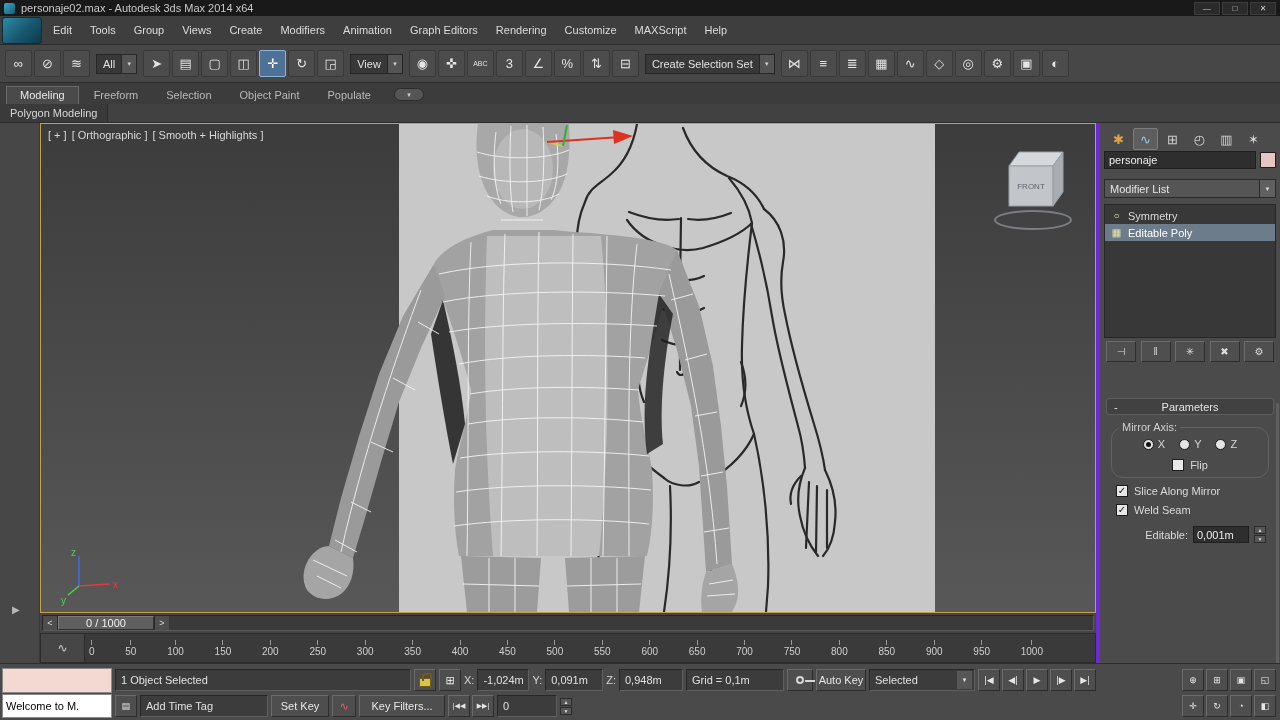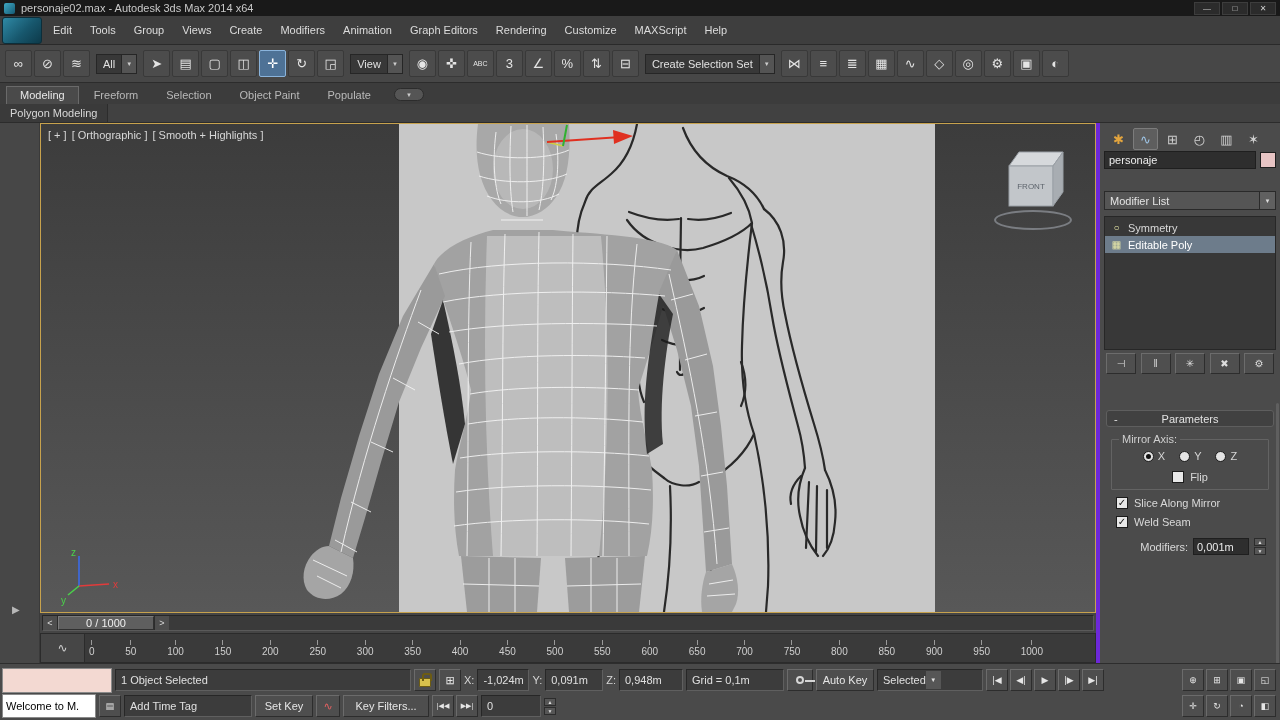--- a/index.html
+++ b/index.html
@@ -48,32 +48,32 @@
   #vp-label span{cursor:default}
 
   
   #cmdpanel{left:1100px;top:123px;width:180px;height:540px;background:#4b4b4b;padding:4px 4px 0 4px}
   #command-panel-tabs{display:flex;align-items:center;gap:2px;height:24px;padding:0 2px}
   .cp-tab{width:25px;height:22px;display:flex;align-items:center;justify-content:center;font-size:13px;color:#cfcfcf;border:1px solid transparent;border-radius:2px}
   .cp-tab.active{background:#5e5e5e;border-color:#7c7c7c}
   #name-row{display:flex;align-items:center;gap:4px;margin-top:0}
   #object-name-field{flex:1;height:18px;background:#2e2e2e;border:1px solid #1f1f1f;color:#ececec;display:flex;align-items:center;padding:0 4px}
   #object-color-swatch{width:16px;height:16px;background:#e8c5c5;border:1px solid #1f1f1f}
-  .combo{height:19px;background:#555;border:1px solid #2a2a2a;display:flex;align-items:center;color:#e4e4e4;margin-top:22px}
+  .combo{height:19px;background:#555;border:1px solid #2a2a2a;display:flex;align-items:center;color:#e4e4e4;margin-top:10px}
   .combo .combo-text{flex:1;padding:0 5px;white-space:nowrap;overflow:hidden}
   .combo .combo-arrow{width:16px;height:17px;background:#606060;border-left:1px solid #2a2a2a;display:flex;align-items:center;justify-content:center;font-size:6px;color:#ddd}
   #modifier-stack{height:134px;margin-top:6px;background:#383838;border:1px solid #272727;padding-top:2px}
   .stack-row{display:flex;align-items:center;height:17px;gap:5px;padding-left:5px;color:#d9d9d9}
   .stack-row.selected{background:#6d7c8b;color:#fff}
   .stack-icon{width:13px;text-align:center;font-size:10px;color:#e8e8a8}
   #stack-toolbar{display:flex;justify-content:space-between;margin:3px 2px 0;height:21px}
   .stack-btn{width:30px;height:21px;background:#4f4f4f;border:1px solid;border-color:#6c6c6c #2d2d2d #2d2d2d #6c6c6c;display:flex;align-items:center;justify-content:center;font-size:10px;color:#ddd}
   .rollout{margin:36px 2px 0;height:17px;background:#414141;border:1px solid #5e5e5e;border-radius:3px;display:flex;align-items:center;justify-content:center;position:relative;color:#e2e2e2}
   .rollout .minus{position:absolute;left:7px;font-size:11px}
-  .group{border:1px solid #636363;border-radius:1px;margin:12px 7px 4px;padding:10px 6px 6px;position:relative}
+  .group{border:1px solid #636363;border-radius:12px;margin:12px 7px 4px;padding:10px 6px 6px;position:relative}
   .group-title{position:absolute;top:-7px;left:7px;background:#4b4b4b;padding:0 3px;color:#cfcfcf}
   #mirror-axis-radios{display:flex;gap:14px;justify-content:center}
   .radio-wrap{display:flex;align-items:center;gap:4px}
   .radio{width:11px;height:11px;border-radius:50%;background:#e4e4e4;border:1px solid #1c1c1c;position:relative}
   .radio.on::after{content:"";position:absolute;inset:2px;border-radius:50%;background:#111}
   .check-row{display:flex;align-items:center;gap:6px;margin:7px 12px 0;color:#d9d9d9}
   .checkbox{width:12px;height:12px;background:#e8e8e8;border:1px solid #1c1c1c;color:#111;font-size:10px;line-height:10px;text-align:center}
   .thr-row{display:flex;align-items:center;justify-content:flex-end;gap:5px;margin:10px 10px 0;color:#d9d9d9}
   .spin-field{width:56px;height:17px;background:#2e2e2e;border:1px solid #1f1f1f;color:#ececec;display:flex;align-items:center;padding:0 3px}
   .spinners{display:flex;flex-direction:column;gap:1px}
@@ -92,21 +92,21 @@
   .tick-mark{width:1px;height:5px;background:#9a9a9a}
   .tick-label{font-size:10px;color:#cfcfcf}
 
   
   #status{left:0;top:663px;width:1280px;height:57px;background:#4a4a4a;border-top:1px solid #2d2d2d;padding-top:3px}
   .status-row{display:flex;align-items:center;gap:3px;height:26px;padding:0 2px}
   .sb-field{background:#3c3c3c;border:1px solid;border-color:#272727 #5f5f5f #5f5f5f #272727;color:#e0e0e0;display:flex;align-items:center;padding:0 5px;height:22px;white-space:nowrap}
   .sb-btn{background:#4e4e4e;border:1px solid;border-color:#6b6b6b #2d2d2d #2d2d2d #6b6b6b;color:#e6e6e6;display:flex;align-items:center;justify-content:center;height:22px;min-width:22px;font-size:9px;white-space:nowrap}
   .sb-label{color:#d6d6d6;white-space:nowrap}
   #listener-pink{width:110px;height:25px;background:#f3d9d2;border:1px solid #8a8a8a}
-  #listener-white{width:94px;height:24px;background:#ffffff;border:1px solid #8a8a8a;color:#000;display:flex;align-items:center;padding:0 3px}
+  #listener-white{width:110px;height:24px;background:#ffffff;border:1px solid #8a8a8a;color:#000;display:flex;align-items:center;padding:0 3px}
   .lockbody{width:12px;height:9px;background:#d9c24d;border:1px solid #6d5c12;border-radius:1px;position:relative;margin-top:4px}
   .lockbody::before{content:"";position:absolute;left:2px;top:-6px;width:6px;height:6px;border:2px solid #6d5c12;border-bottom:none;border-radius:3px 3px 0 0}
   .keyicon{width:8px;height:8px;border:2px solid #d6d6d6;border-radius:50%;position:relative}
   .keyicon::after{content:"";position:absolute;left:7px;top:2px;width:10px;height:2px;background:#d6d6d6}
   .nav-group{display:flex;gap:2px}
 </style>
 </head>
 <body>
 
 <div id="app">
@@ -394,21 +394,21 @@
 
     <div class="check-row">
       <span class="checkbox on">✓</span>
       <span>Slice Along Mirror</span>
     </div>
     <div class="check-row">
       <span class="checkbox on">✓</span>
       <span>Weld Seam</span>
     </div>
     <div class="thr-row">
-      <span>Modifiers:</span>
+      <span>Editable:</span>
       <div class="spin-field">0,001m</div>
       <div class="spinners">
         <div class="spin">▲</div>
         <div class="spin">▼</div>
       </div>
     </div>
     <div id="cp-scrollbar"></div>
   </div>
 
   <div id="sliderrow" class="abs">
@@ -520,22 +520,22 @@
       <span class="sb-label">X:</span>
       <div class="sb-field" style="width:52px">-1,024m</div>
       <span class="sb-label">Y:</span>
       <div class="sb-field" style="width:58px">0,091m</div>
       <span class="sb-label">Z:</span>
       <div class="sb-field" style="width:64px">0,948m</div>
       <div class="sb-field" style="width:98px">Grid = 0,1m</div>
       <div class="sb-btn" style="width:26px">
           <span class="keyicon"></span>
         </div>
-      <div class="sb-btn" style="width:58px;font-size:11px">Auto Key</div>
-      <div class="sb-field" style="width:106px;justify-content:flex-start;padding-right:2px">
+      <div class="sb-btn" style="width:50px;font-size:11px">Auto Key</div>
+      <div class="sb-field" style="width:106px;justify-content:space-between;padding-right:2px">
         <span>Selected</span>
         <span class="combo-arrow" style="width:15px;height:18px;background:#565656;display:flex;align-items:center;justify-content:center;font-size:6px">▼</span>
       </div>
       <div class="nav-group">
           <div class="sb-btn">|◀</div>
           <div class="sb-btn">◀|</div>
           <div class="sb-btn">▶</div>
           <div class="sb-btn">|▶</div>
           <div class="sb-btn">▶|</div>
         </div>

